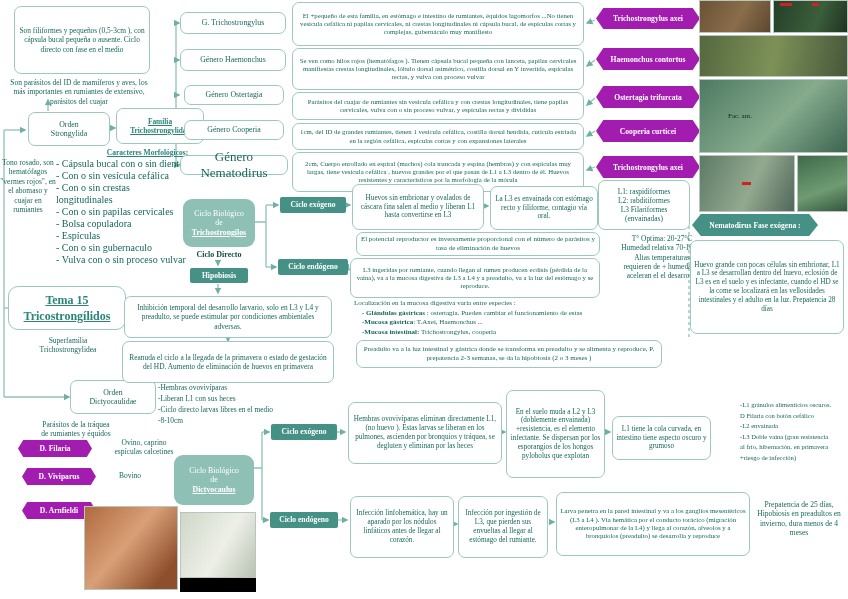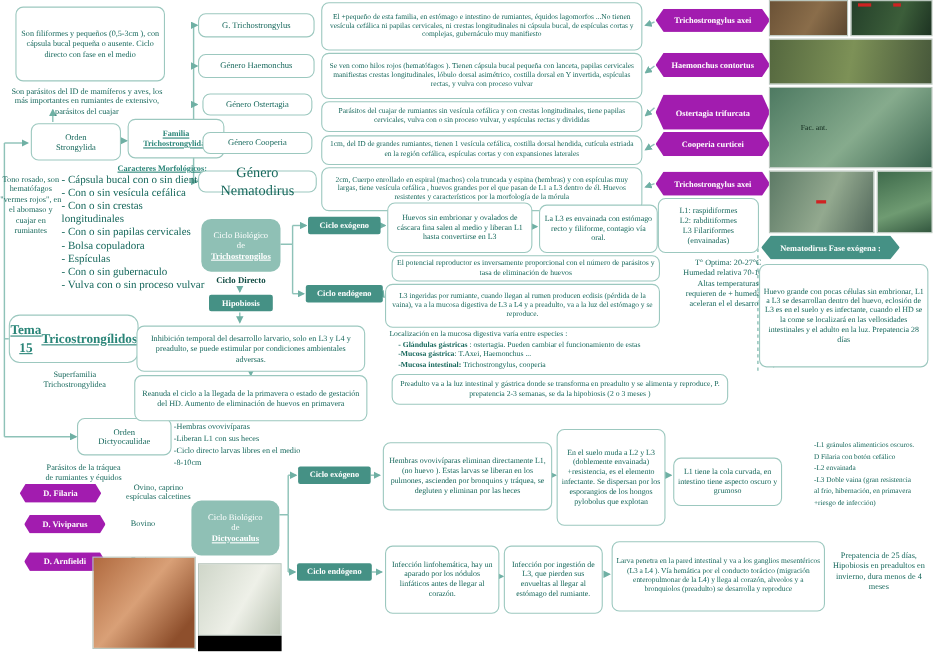--- a/index.html
+++ b/index.html
@@ -90,21 +90,21 @@
   <div class="abs txt tl" style="left:90px;top:148px;width:115px;font-size:7.5px;">Caracteres Morfológicos:</div>
   <div class="abs txt" style="left:0px;top:158px;width:56px;">Tono rosado, son hematófagos "vermes rojos", en el abomaso y cuajar en rumiantes</div>
   <div class="abs txt pre left" style="left:56px;top:158px;width:132px;line-height:12px;font-size:10px;">- Cápsula bucal con o sin dientes
 - Con o sin vesícula cefálica
 - Con o sin crestas longitudinales
 - Con o sin papilas cervicales
 - Bolsa copuladora
 - Espículas
 - Con o sin gubernaculo
 - Vulva con o sin proceso vulvar</div>
-  <div class="abs box" style="left:8px;top:286px;width:118px;height:44px;border-radius:10px;font-family:Liberation Serif, serif;">
+  <div class="abs box" style="left:8px;top:286px;width:118px;height:44px;flex-direction:column;border-radius:10px;font-family:Liberation Serif, serif;">
     <span class="tl big">Tema 15</span>
     <span class="tl big">Tricostrongílidos</span>
   </div>
   <div class="abs txt pre" style="left:18px;top:336px;width:100px;">Superfamilia
 Trichostrongylidea</div>
   <div class="abs box pre" style="left:70px;top:380px;width:86px;height:34px;font-size:7.8px;">Orden
 Dictyocaulidae</div>
   <div class="abs txt pre left" style="left:158px;top:382px;width:155px;line-height:11px;font-size:7.4px;">-Hembras ovovivíparas
 -Liberan L1 con sus heces
 -Ciclo directo larvas libres en el medio
@@ -127,21 +127,21 @@
   <div class="abs box" style="left:180px;top:155px;width:108px;height:20px;font-size:13px;">Género Nematodirus</div>
 
   <div class="abs box desc" style="left:292px;top:2px;width:292px;height:44px;">El +pequeño de esta familia, en estómago e intestino de rumiantes, équidos lagomorfos ...No tienen vesícula cefálica ni papilas cervicales, ni crestas longitudinales ni cápsula bucal, de espículas cortas y complejas, gubernáculo muy manifiesto</div>
   <div class="abs box desc" style="left:292px;top:48px;width:292px;height:42px;">Se ven como hilos rojos (hematófagos ). Tienen cápsula bucal pequeña con lanceta, papilas cervicales manifiestas crestas longitudinales, lóbulo dorsal asimétrico, costilla dorsal en Y invertida, espículas rectas, y vulva con proceso vulvar</div>
   <div class="abs box desc" style="left:292px;top:92px;width:292px;height:28px;">Parásitos del cuajar de rumiantes sin vesícula cefálica y con crestas longitudinales, tiene papilas cervicales, vulva con o sin proceso vulvar, y espículas rectas y divididas</div>
   <div class="abs box desc" style="left:292px;top:123px;width:292px;height:27px;">1cm, del ID de grandes rumiantes, tienen 1 vesícula cefálica, costilla dorsal hendida, cutícula estriada en la región cefálica, espículas cortas y con expansiones laterales</div>
   <div class="abs box desc" style="left:292px;top:152px;width:292px;height:40px;">2cm, Cuerpo enrollado en espiral (machos) cola truncada y espina (hembras) y con espículas muy largas, tiene vesícula cefálica , huevos grandes por el que pasan de L1 a L3 dentro de él. Huevos resistentes y característicos por la morfología de la mórula</div>
 
   <div class="abs hex" style="left:596px;top:8px;width:104px;height:21px;">Trichostrongylus axei</div>
   <div class="abs hex" style="left:596px;top:48px;width:104px;height:22px;">Haemonchus contortus</div>
-  <div class="abs hex" style="left:596px;top:86px;width:104px;height:32px;">Ostertagia trifurcata</div>
+  <div class="abs hex" style="left:596px;top:86px;width:104px;height:22px;">Ostertagia trifurcata</div>
   <div class="abs hex" style="left:596px;top:120px;width:104px;height:22px;">Cooperia curticei</div>
   <div class="abs hex" style="left:596px;top:156px;width:104px;height:22px;">Trichostrongylus axei</div>
 
   <div class="abs box pre" style="left:598px;top:180px;width:92px;height:50px;font-size:7.4px;">L1: raspidiformes
 L2: rabditiformes
 L3 Filariformes
 (envainadas)</div>
 
   <div class="abs box fill" style="left:183px;top:199px;width:72px;height:48px;">
     <span class="pre">Ciclo Biológico

